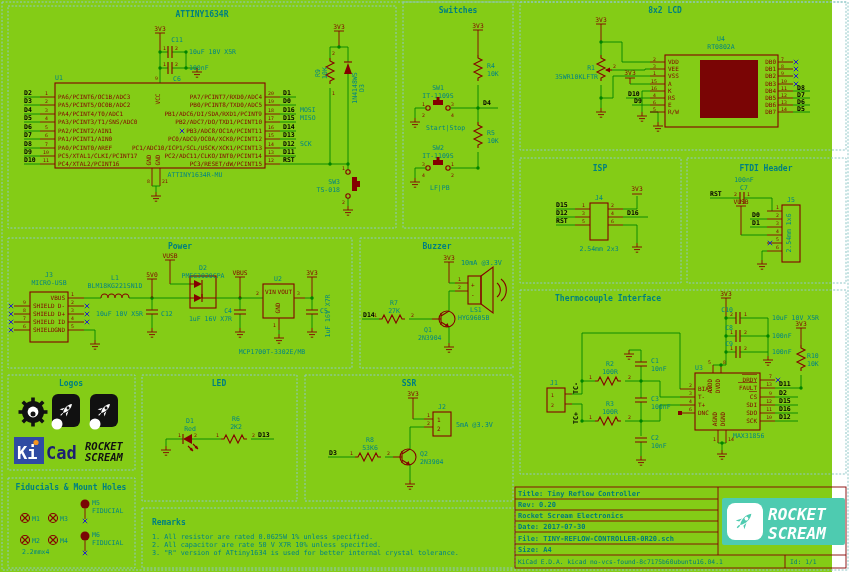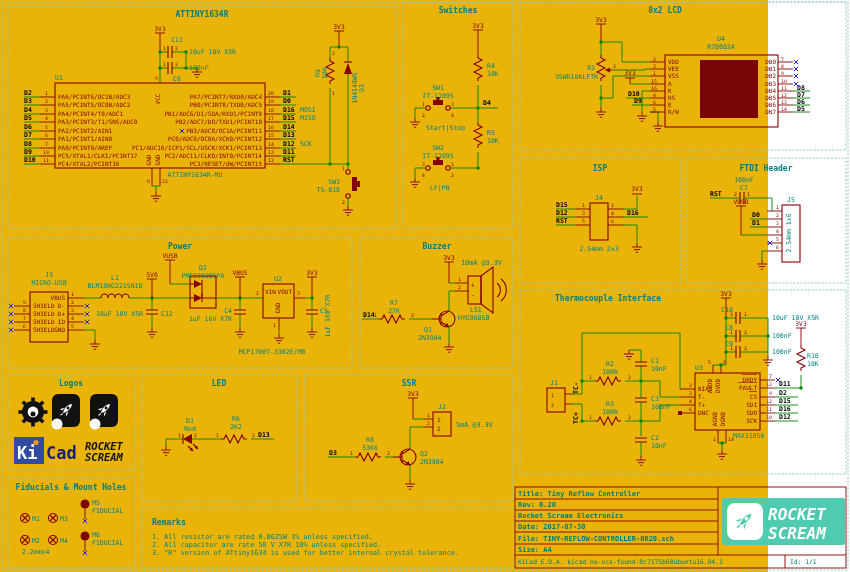--- a/index.html
+++ b/index.html
@@ -1,16 +1,16 @@
 <!DOCTYPE html>
 <html><head>
 <meta charset="utf-8">
 <style>
   html,body{margin:0;padding:0;background:#fff}
-  #sheet{position:relative;width:768px;height:572px;background:#eab308;font-family:"DejaVu Sans Mono",monospace}
+  #sheet{position:relative;width:832px;height:572px;background:#84cc16;font-family:"DejaVu Sans Mono",monospace}
   svg text{font-family:"DejaVu Sans Mono",monospace}
   .tt{font-size:8px;font-weight:bold;fill:#008080}
   .ref{font-size:6.5px;fill:#008484}
   .val{font-size:6.5px;fill:#008484}
   .pin{font-size:6px;fill:#840000}
   .pn{font-size:4.8px;fill:#840000}
   .net{font-size:6.5px;font-weight:bold;fill:#000000}
   .pw{font-size:6.3px;fill:#840000}
   .tag{font-size:6.5px;fill:#008484}
   .note{font-size:6.8px;fill:#008484}

